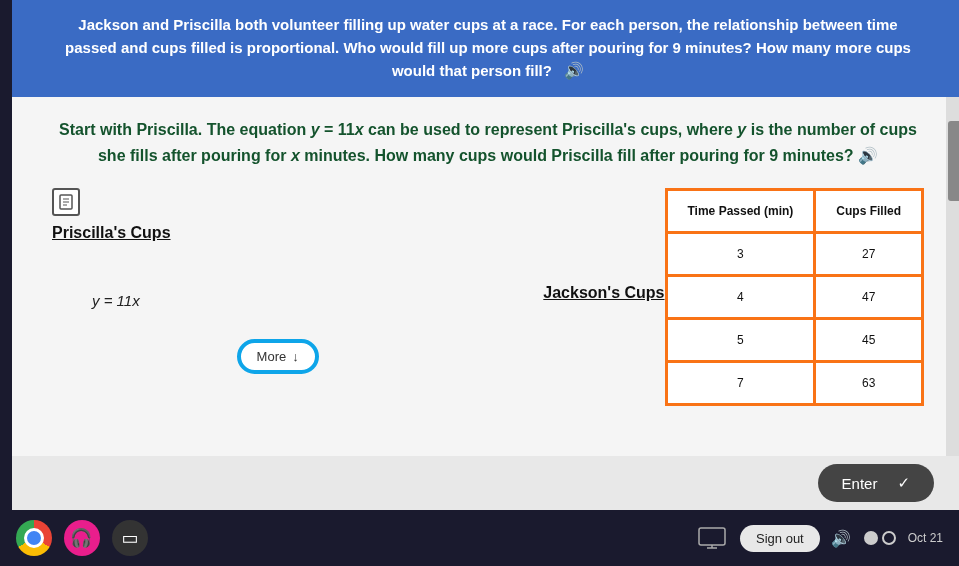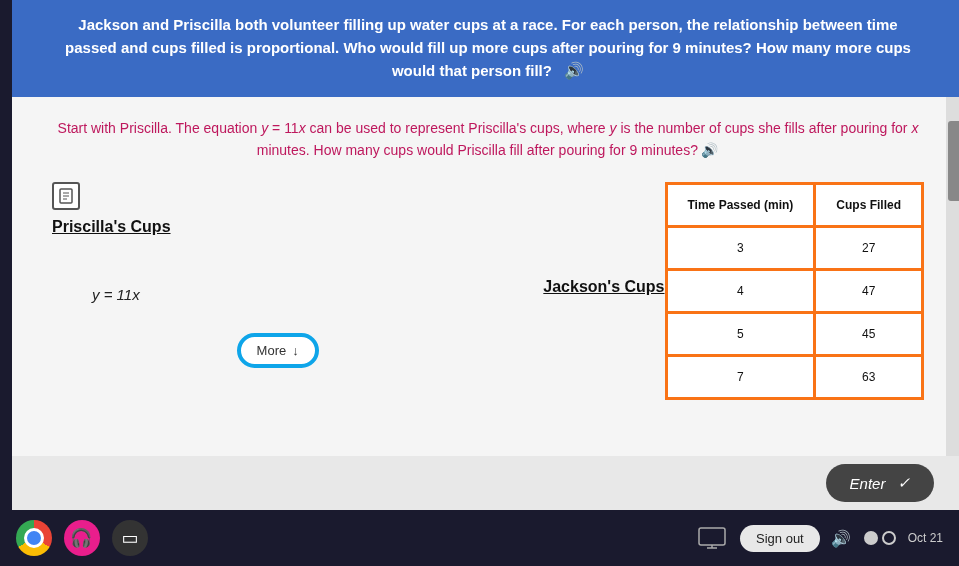--- a/index.html
+++ b/index.html
@@ -37,25 +37,26 @@
     .content-area {
       background: #f5f5f5;
       flex: 1;
       display: flex;
       flex-direction: column;
       padding: 20px 40px 20px 40px;
       position: relative;
     }
 
     .question-text {
-      font-size: 14px;
+      font-size: 16px;
       text-align: center;
       line-height: 1.6;
-      color: #be185d;
+      color: #14532d;
       margin-bottom: 20px;
+      font-weight: bold;
     }
 
     .question-text em {
       font-style: italic;
     }
 
     
     .columns-row {
       display: flex;
       flex-direction: row;
@@ -197,22 +198,21 @@
     .enter-btn {
       background: #444;
       color: white;
       border: none;
       border-radius: 20px;
       padding: 10px 24px;
       font-size: 15px;
       cursor: pointer;
       display: flex;
       align-items: center;
-      gap: 12px;
-      font-style: italic;
+      gap: 20px;
     }
 
     
     .taskbar {
       width: 959px;
       height: 56px;
       background: #1a1a2e;
       display: flex;
       align-items: center;
       padding: 0 16px;

